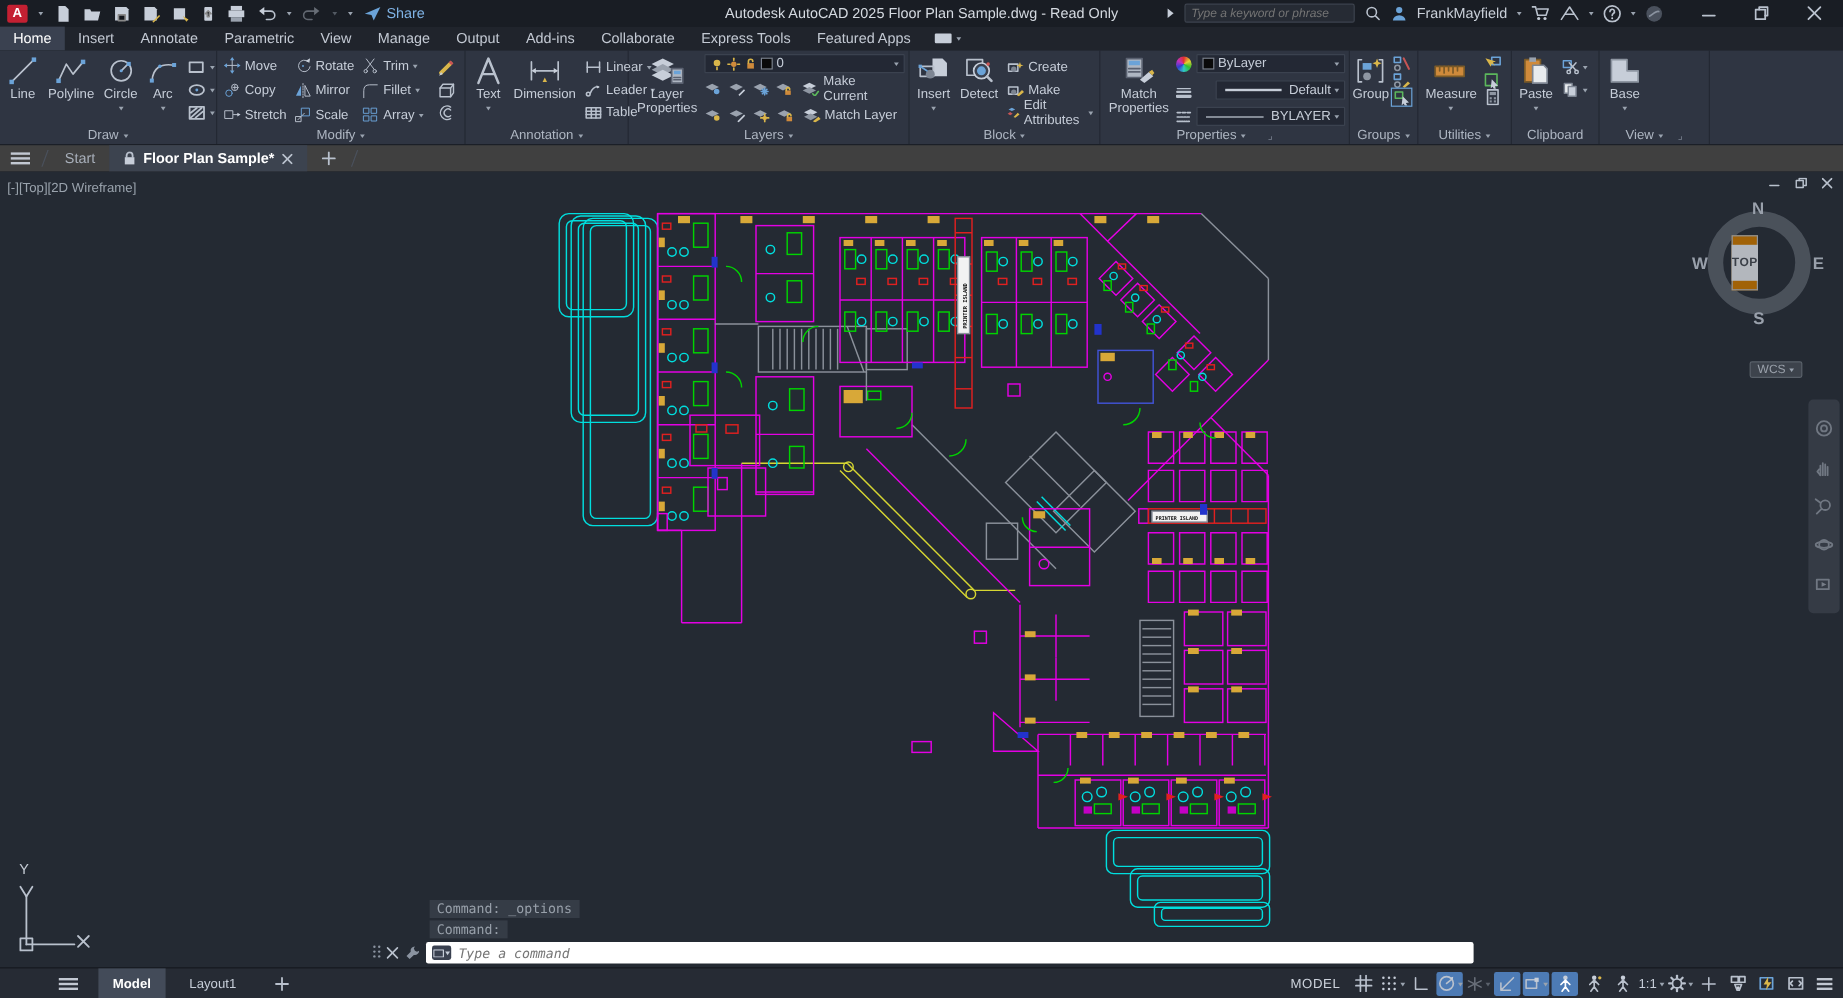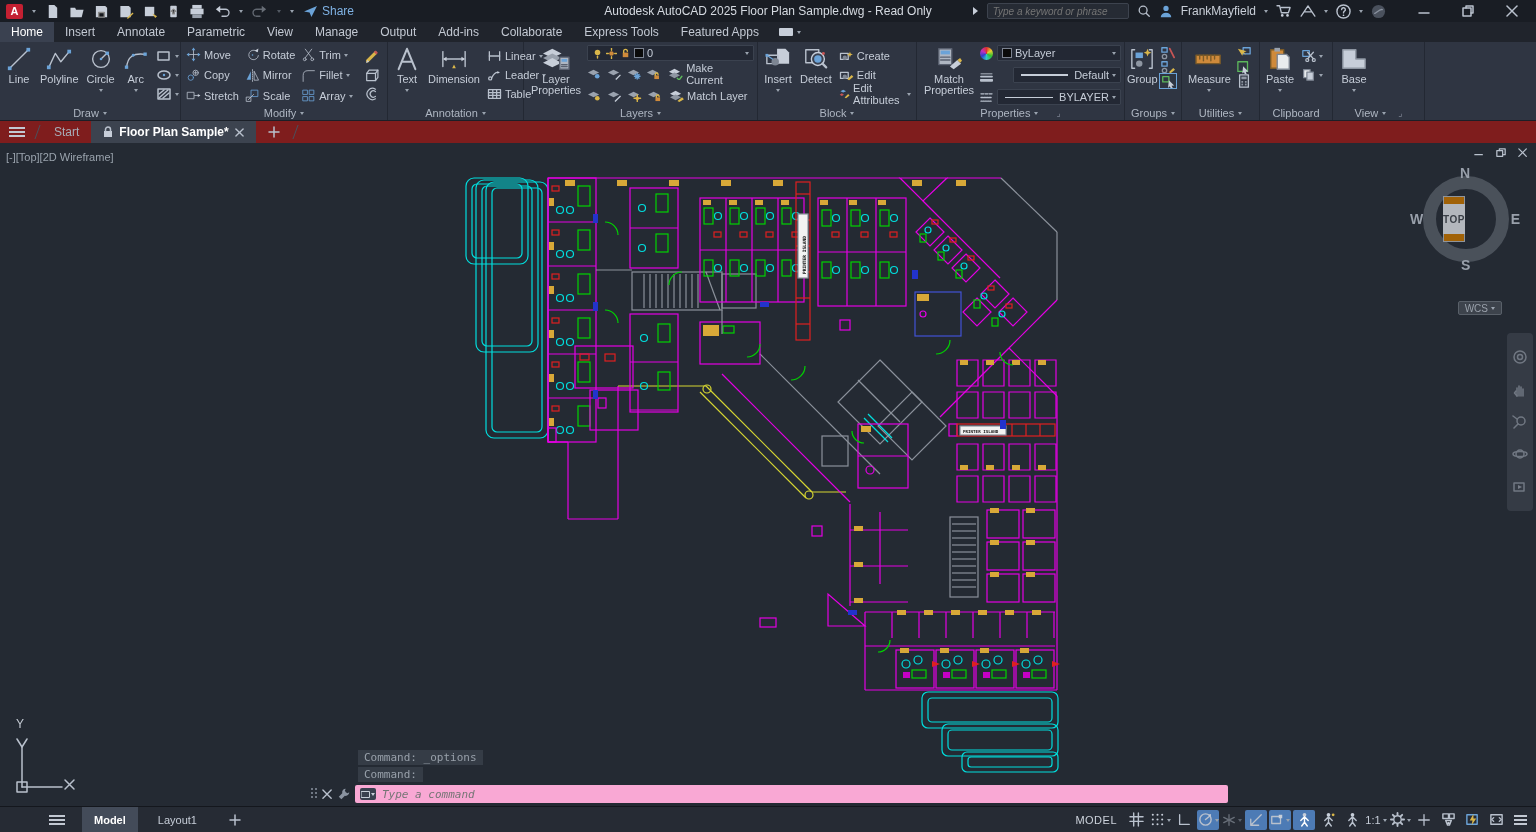--- a/index.html
+++ b/index.html
@@ -46,21 +46,21 @@
   .rb .lbl { margin-top:1px; }
   .rs { display:flex; align-items:center; gap:3px; color:#c6cdd8; font-size:11px; height:19px; padding:0 2px; border-radius:2px; }
   .minicol { display:flex; flex-direction:column; justify-content:flex-start; padding:1px 0; }
   .combo { display:flex; align-items:center; gap:3px; background:#232834; border:1px solid #3b424f;
     height:16px; font-size:11px; color:#c6cdd8; padding:0 4px; border-radius:1px; }
   .combo .flex { flex:1; }
   .swatch { width:10px; height:10px; background:#0a0a0a; border:1px solid #7b8290; }
   .lw-line { flex:1; height:2px; background:#c6cdd8; margin:0 3px; }
 
   
-  .ftabs { height:22px; background:#7f1d1d; display:flex; align-items:stretch; color:#a7aeb9; font-size:12px; }
+  .ftabs { height:22px; background:#404040; display:flex; align-items:stretch; color:#a7aeb9; font-size:12px; }
   .ft-burger { width:34px; display:flex; align-items:center; justify-content:center; }
   .burger { width:16px; } .burger div { height:2px; background:#c2c8d2; margin:2px 0; }
   .ftab { display:flex; align-items:center; gap:6px; padding:0 12px; }
   .ftab.active { background:#3c434f; color:#fff; font-weight:bold; }
   .fslash { width:8px; position:relative; } .fslash::before { content:""; position:absolute; left:3px; top:4px; bottom:4px; width:1px; background:#4a515d; transform:skewX(-20deg); }
 
   
   .canvas { position:relative; flex:1; background:#242a33; overflow:hidden; }
   .vp-label { position:absolute; left:6px; top:8px; color:#9aa3ad; font-size:11px; }
   .vp-ctrls { position:absolute; right:8px; top:5px; display:flex; gap:12px; }
@@ -74,21 +74,21 @@
     color:#3a3f47; font-size:10px; font-weight:bold; letter-spacing:.5px; }
   .wcs { position:absolute; right:34px; top:158px; height:14px; padding:0 6px; background:#3d434c;
     border:1px solid #596069; border-radius:2px; color:#9aa1ab; font-size:10px; display:flex; align-items:center; gap:3px; }
   .navbar { position:absolute; right:3px; top:190px; width:26px; height:178px; background:rgba(125,132,144,.20);
     border-radius:4px; display:flex; flex-direction:column; align-items:center; justify-content:space-evenly; }
   .nav-ic { opacity:.45; }
   .ucs { position:absolute; left:8px; top:582px; color:#c3c9d2; }
   .cmd-history { position:absolute; left:358px; top:607px; font-family:"DejaVu Sans Mono",monospace; font-size:11px; color:#98a0aa; }
   .cmd-history div { background:rgba(68,74,85,.55); padding:1px 6px; margin-bottom:2px; width:max-content; }
   .cmdbar { position:absolute; left:310px; top:642px; width:918px; height:18px; display:flex; align-items:center; gap:4px; }
-  .cmd-input-wrap { flex:1; height:18px; background:#f9a8d4; border-radius:2px; display:flex; align-items:center; gap:6px; padding:0 5px; }
+  .cmd-input-wrap { flex:1; height:18px; background:#ffffff; border-radius:2px; display:flex; align-items:center; gap:6px; padding:0 5px; }
   .cmd-chip { width:16px; height:12px; background:#3a4150; border-radius:2px; display:flex; align-items:center; justify-content:center; gap:1px; }
   .cmd-input { flex:1; border:none; background:transparent; outline:none; font-style:italic; font-size:11px;
     color:#454c58; font-family:"DejaVu Sans Mono",monospace; }
   #plan { position:absolute; left:460px; top:31px; }
   #plan text { font-family:"DejaVu Sans Mono",monospace; }
 
   
   .statusbar { height:26px; background:#262b34; border-top:1px solid #14171d; display:flex; align-items:center; color:#c6cdd8; font-size:11px;padding-left:40px; }
   .stab { padding:0 12px; height:100%; display:flex; align-items:center; }
   .stab.active { background:#434b59; color:#fff; font-weight:bold; }
@@ -623,21 +623,21 @@
                 <path d="M12 2l1 2.5L15.5 5 13 6l-1 2.5L11 6 8.5 5 11 4.5z" class="fy"></path>
               </svg>
             <span>Create</span>
           </div>
           <div class="rs">
             <svg class="i" width="15" height="12" viewBox="0 0 16 14">
                 <rect x="1" y="4" width="9" height="7"></rect>
                 <circle cx="6" cy="9" r="2.6" fill="#7d8592" stroke="none"></circle>
                 <path d="M9 12l5-5 2 2-5 4z" class="fy"></path>
               </svg>
-            <span>Edit</span>
+            <span>Make</span>
           </div>
           <div class="rs">
             <svg class="i" width="15" height="12" viewBox="0 0 16 14">
                 <path d="M2 3l4-2 4 2-4 2z" class="fb"></path>
                 <path d="M1 8l3-2 3 2-3 2z" class="fr"></path>
                 <path d="M8 12l5-5 2 2-5 4z" class="fy"></path>
               </svg>
             <span>Edit Attributes</span>
             <span class="caret sm"></span>
           </div>

